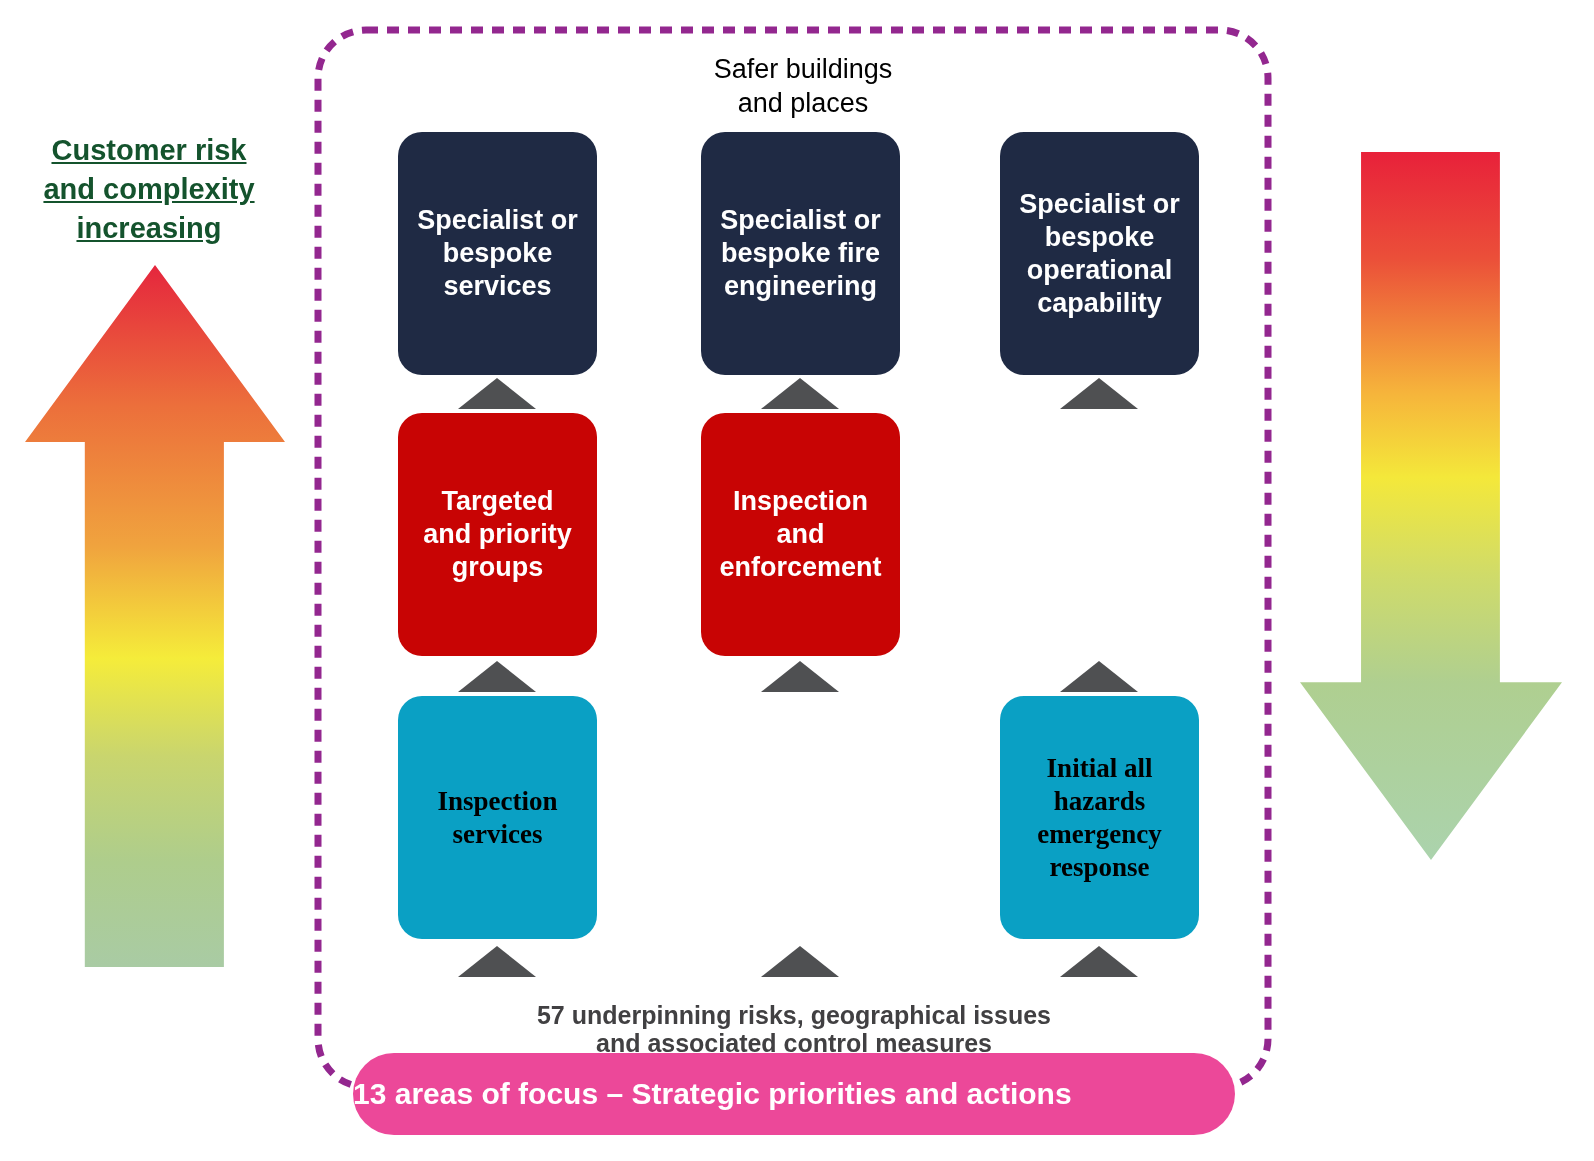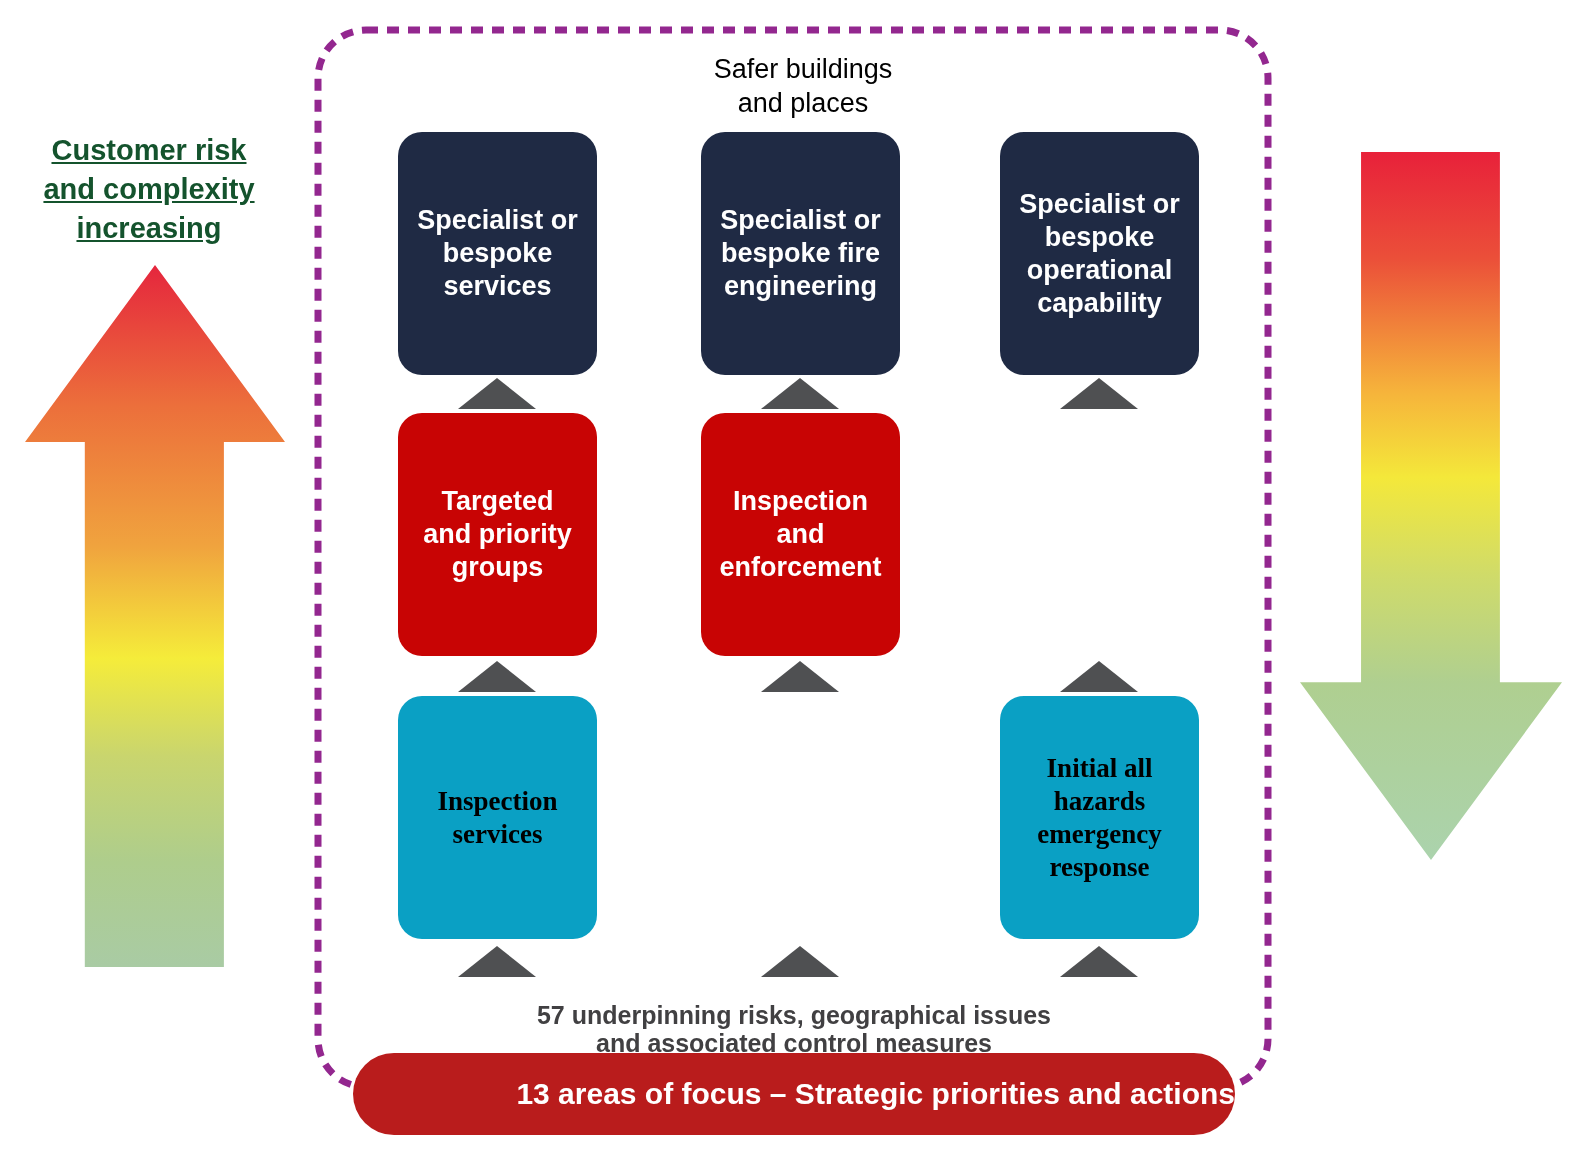--- a/index.html
+++ b/index.html
@@ -69,22 +69,22 @@
   .tri-r2 { top:661px; }
   .tri-r3 { top:946px; }
 
   
   .risks-note {
     position:absolute; left:444px; top:986px; width:700px; text-align:center;
     font-weight:bold; font-size:25px; line-height:28px; color:#414042; white-space:pre-line;margin-top:15px;
   }
   .focus-banner {
     position:absolute; left:353px; top:1053px; width:882px; height:82px;
-    background:#b91c1c; border-radius:41px; z-index:5;
-    display:flex; align-items:center; justify-content:flex-end;
+    background:#ec4899; border-radius:41px; z-index:5;
+    display:flex; align-items:center; justify-content:flex-start;
     color:#ffffff; font-weight:bold; font-size:30px;
   }
 </style>
 </head>
 <body>
 
 <div class="canvas">
 
   <svg class="frame-svg" viewBox="0 0 966 1075">
     <rect x="8" y="8" width="950" height="1057" rx="48" ry="48" fill="none" stroke="#93278f" stroke-width="7" stroke-dasharray="12 9"></rect>

